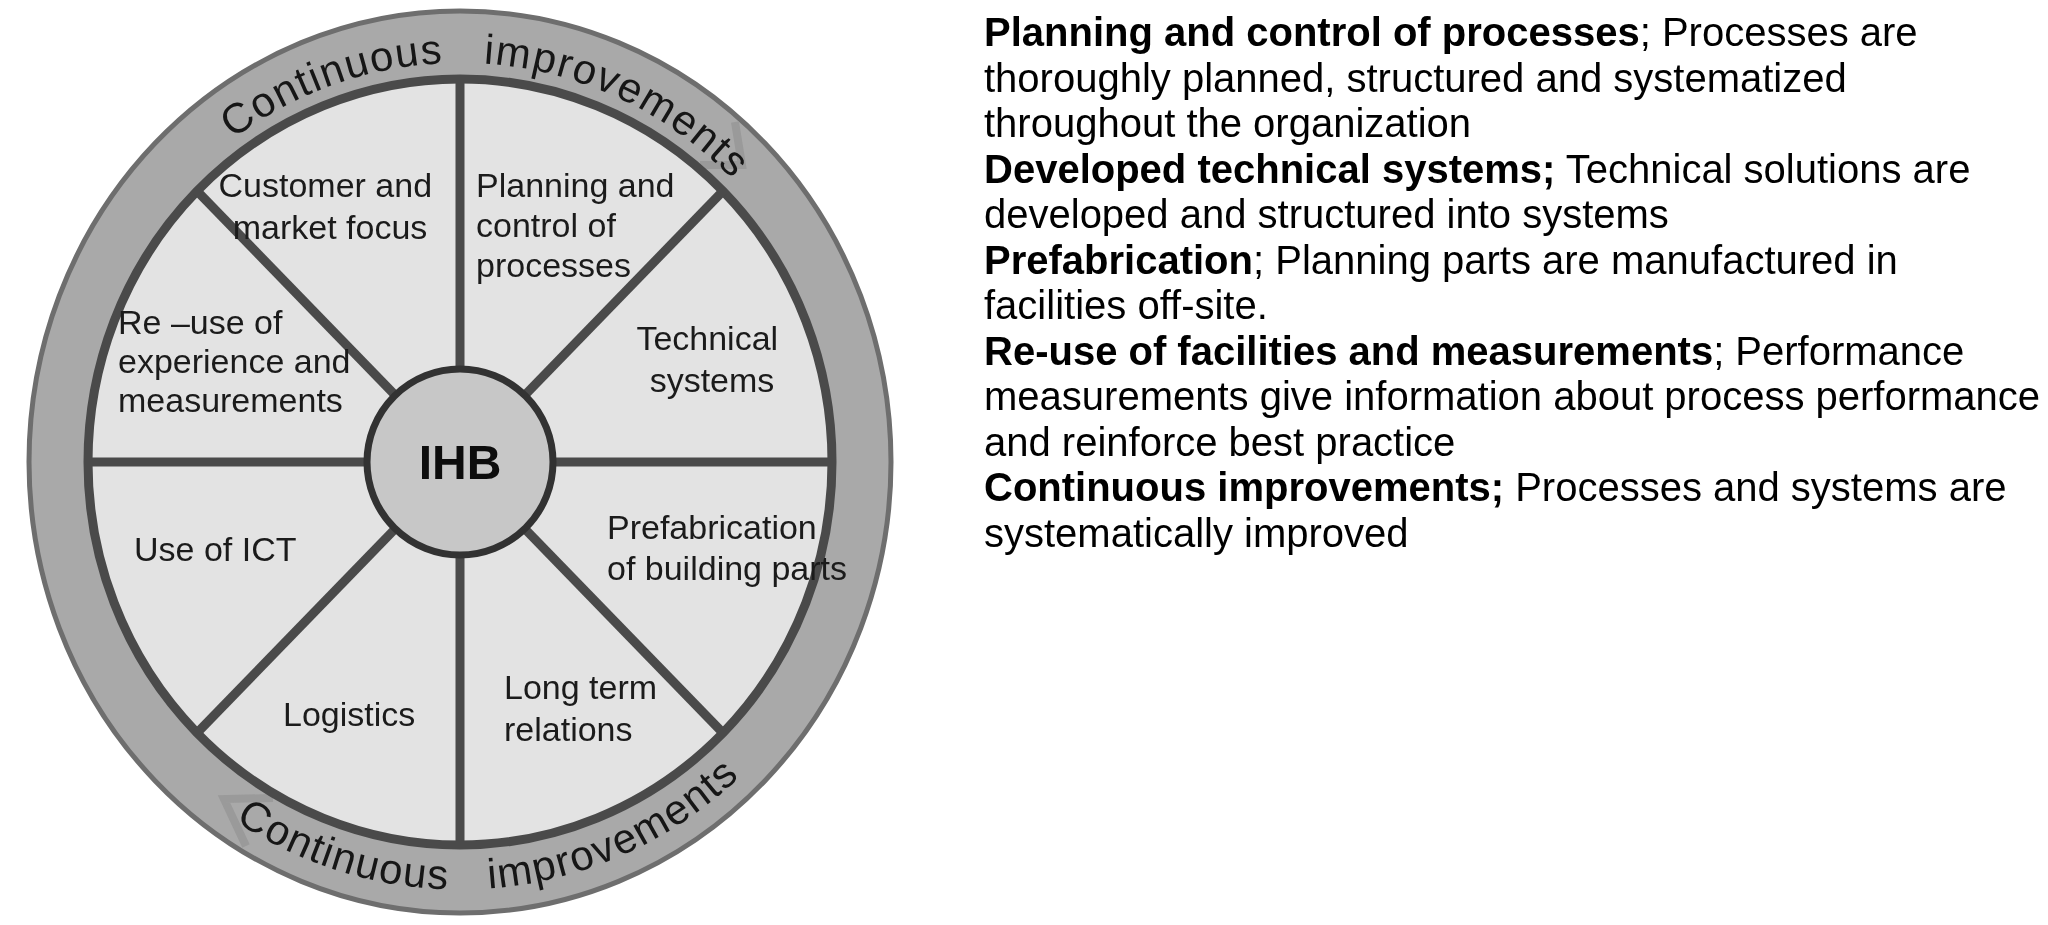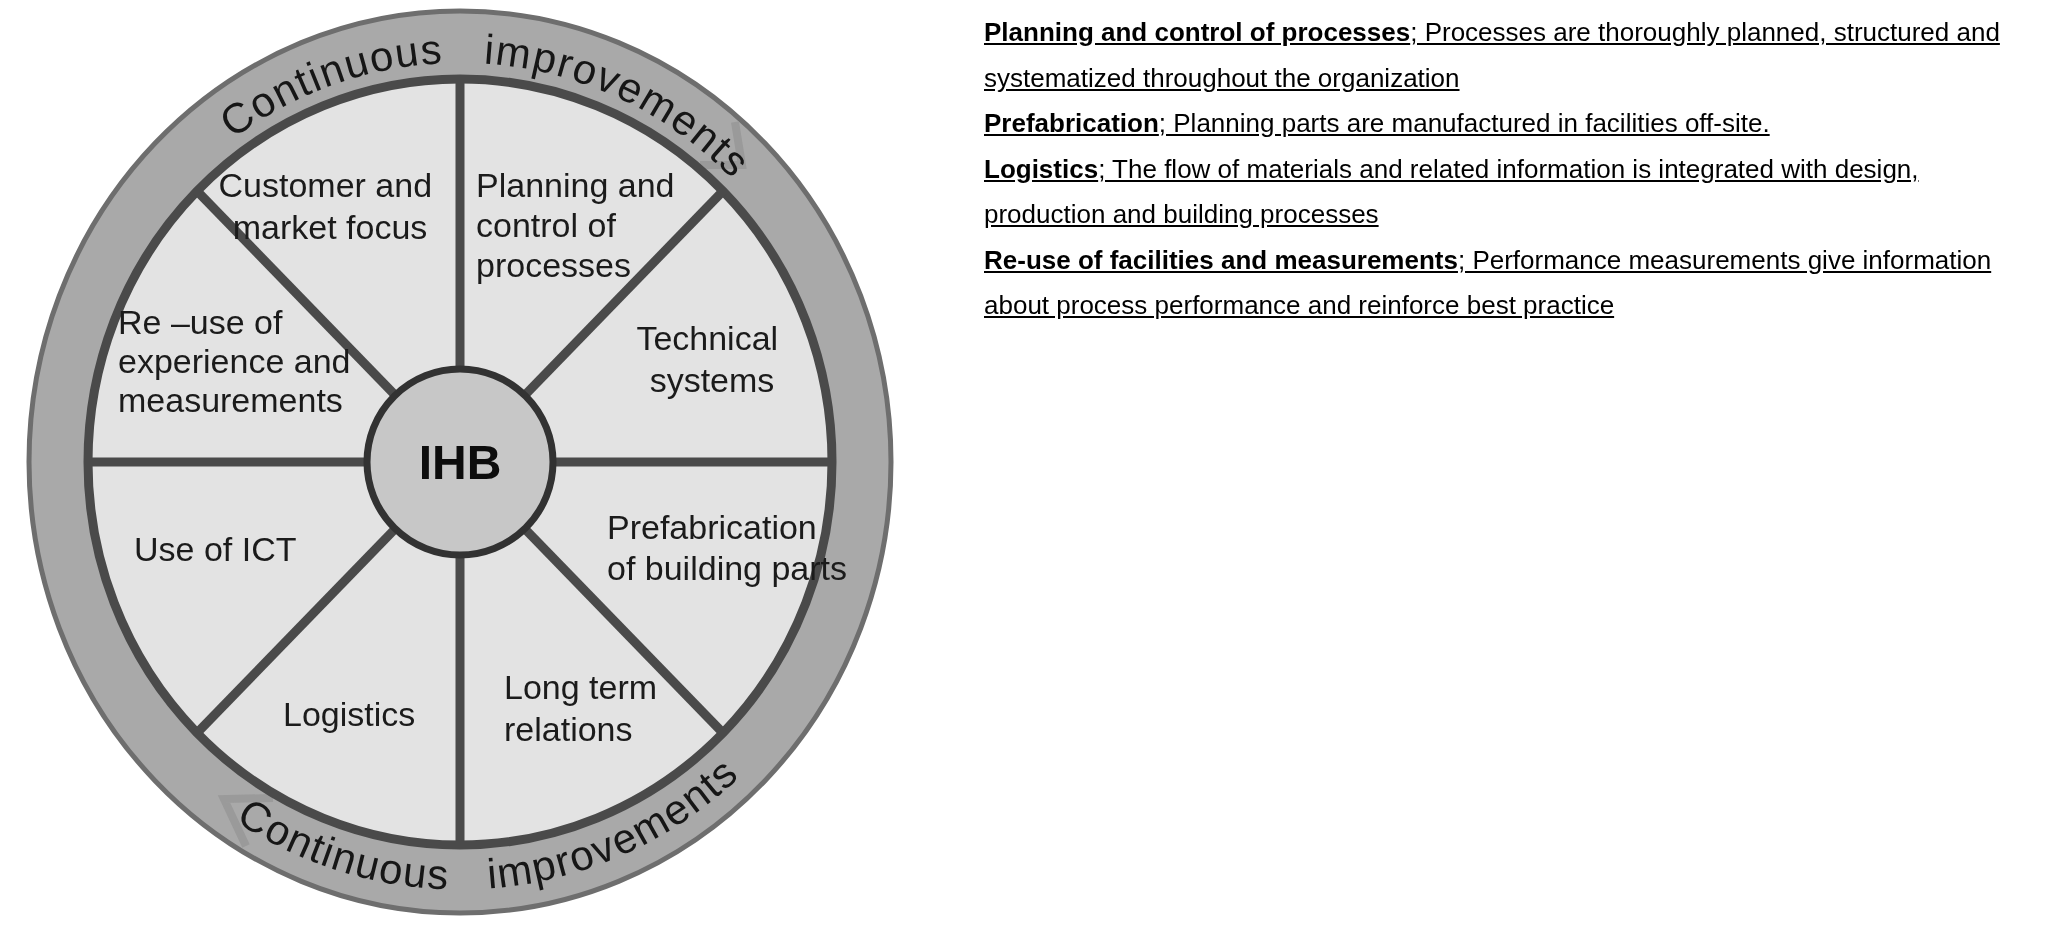--- a/index.html
+++ b/index.html
@@ -3,21 +3,21 @@
 <meta charset="utf-8">
 <style>
   html,body{margin:0;padding:0;background:#ffffff;}
   body{
     width:2048px;height:925px;position:relative;overflow:hidden;
     font-family:"Liberation Sans", sans-serif;
   }
   .wheel-wrap{position:absolute;left:0;top:0;width:920px;height:925px;}
   .defs-panel{
     position:absolute;left:984px;top:10px;width:1062px;
-    font-size:26px;line-height:45.5px;color:#000;text-decoration:underline;
+    font-size:40px;line-height:45.5px;color:#000;
   }
   .defs-panel p{margin:0;}
   .defs-panel .term{font-weight:bold;}
   svg text{fill:#1b1b1b;}
   .seg-label{font-size:34px;}
   .hub-label{font-size:48px;font-weight:bold;fill:#0d0d0d;}
   .ring-label{font-size:42px;letter-spacing:1.5px;fill:#161616;}
 </style>
 </head>
 <body>
@@ -87,16 +87,17 @@
       <tspan x="330" y="239">market focus</tspan>
     </text>
 
     <circle cx="460" cy="462" r="93" stroke="#323232" stroke-width="7" fill="#c7c7c7"></circle>
     <text class="hub-label" x="460" y="479" text-anchor="middle">IHB</text>
   </svg>
 </div>
 
 <div class="defs-panel">
   <p><span class="term">Planning and control of processes</span><span>; Processes are thoroughly planned, structured and systematized throughout the organization</span></p>
+  <p><span class="term">Developed technical systems;</span><span> Technical solutions are developed and structured into systems</span></p>
   <p><span class="term">Prefabrication</span><span>; Planning parts are manufactured in facilities off-site.</span></p>
-  <p><span class="term">Logistics</span><span>; The flow of materials and related information is integrated with design, production and building processes</span></p>
   <p><span class="term">Re-use of facilities and measurements</span><span>; Performance measurements give information about process performance and reinforce best practice</span></p>
+  <p><span class="term">Continuous improvements;</span><span> Processes and systems are systematically improved</span></p>
 </div>
 
 </body></html>

